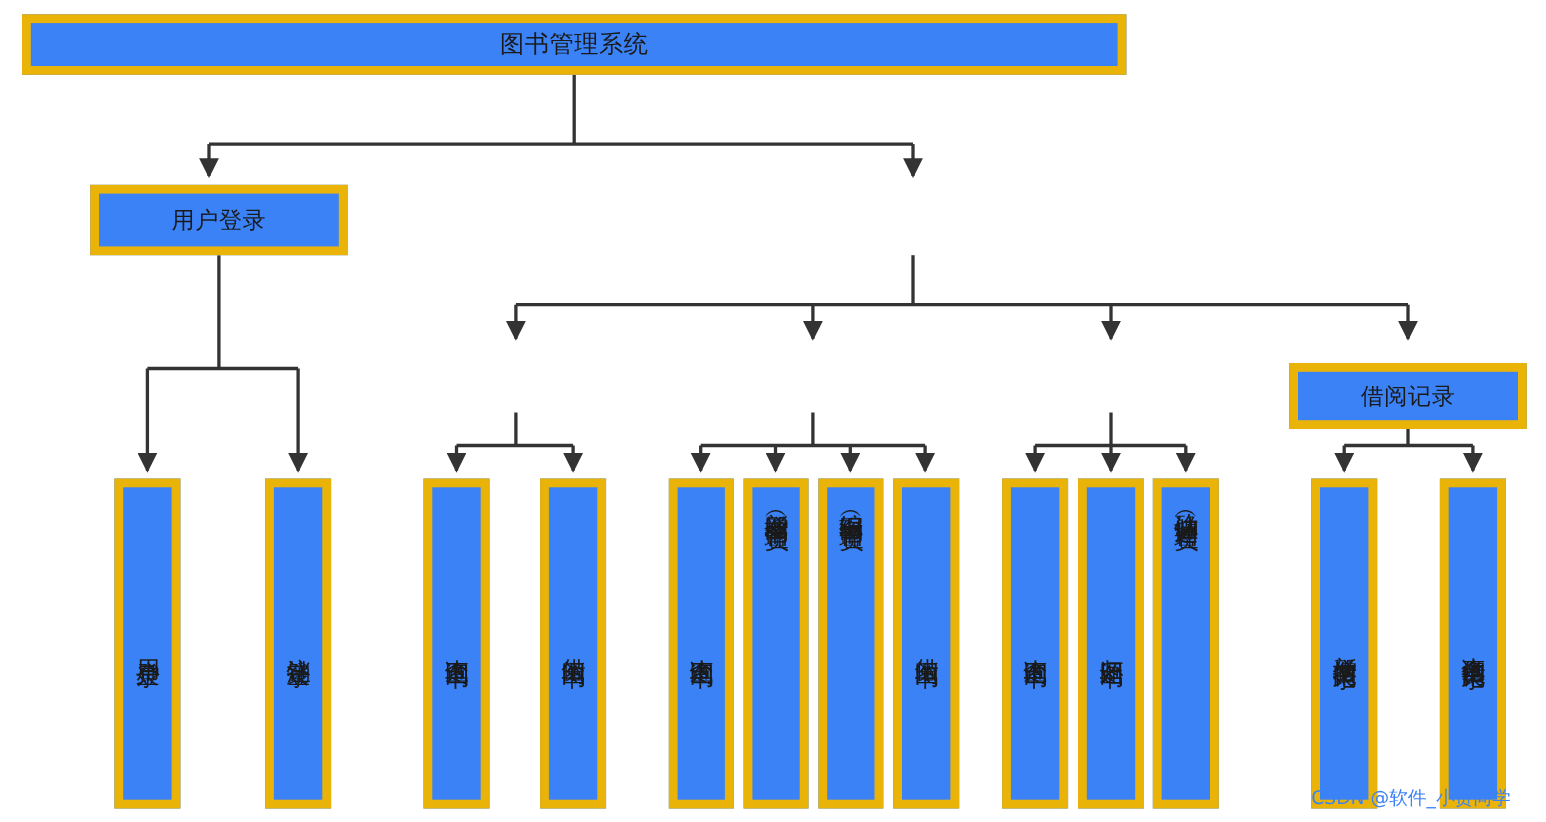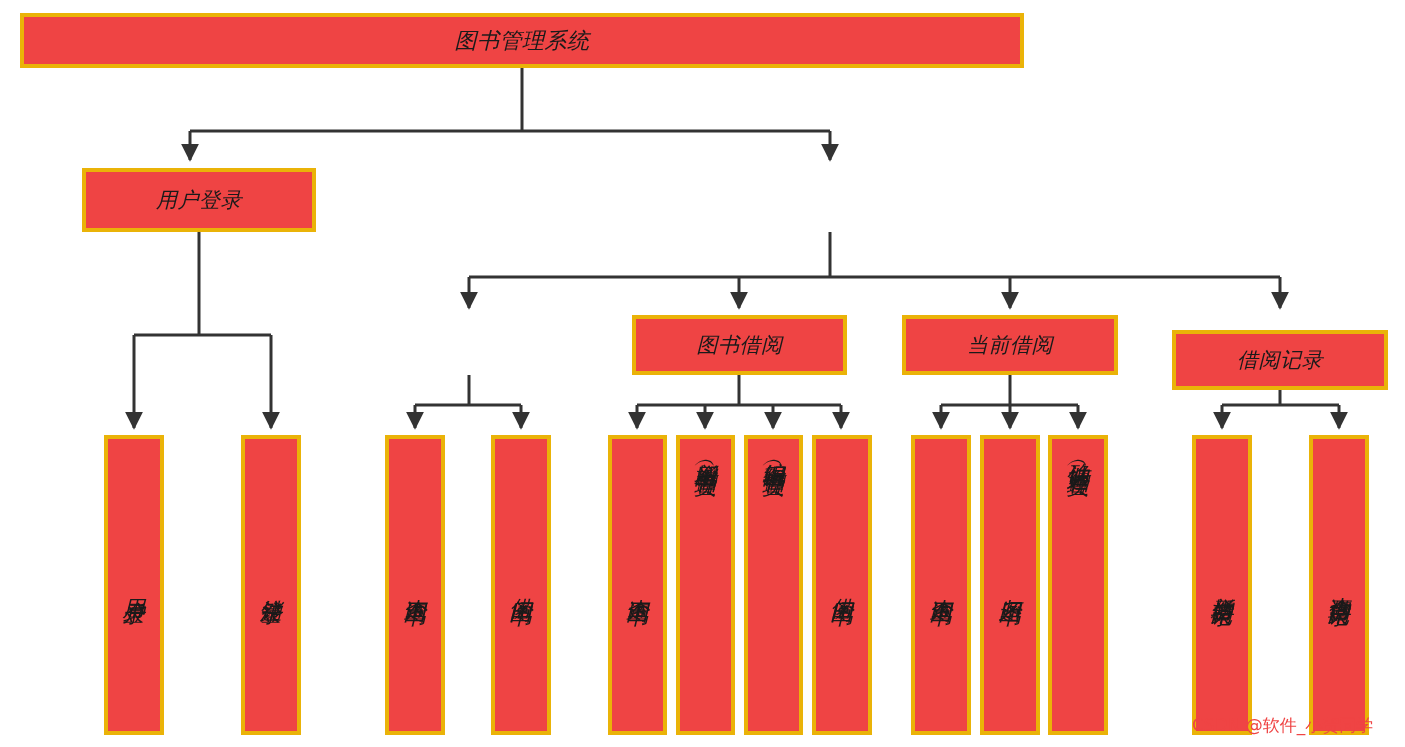--- a/index.html
+++ b/index.html
@@ -23,27 +23,26 @@
     position: absolute;
     left: 0;
     top: 0;
     width: 1405px;
     height: 747px;
     pointer-events: none;
   }
   .node {
     position: absolute;
     box-sizing: border-box;
-    background: #ef4444;
-    border: 4px solid #eab308;
+    background: #3b82f6;
+    border: 8px solid #eab308;
     display: flex;
     align-items: center;
     justify-content: center;
     z-index: 2;
-    font-style: italic;
   }
   .node .label {
     display: block;
     text-align: center;
     color: #1a1a1a;
     line-height: 1.18;
     letter-spacing: 0.5px;
   }
   
   .node.horiz .label {
@@ -69,21 +68,21 @@
   }
   .node.vert.centered {
     align-items: center;
     padding-top: 0;
   }
   .watermark {
     position: absolute;
     left: 1192px;
     top: 714px;
     font-size: 17px;
-    color: #ef4444;
+    color: #3b82f6;
     white-space: nowrap;
     z-index: 3;
     font-family: "DejaVu Sans", "Liberation Sans", sans-serif;
   }
 </style>
 </head>
 <body>
 
 <div id="canvas">
 
@@ -141,27 +140,21 @@
   <div class="node horiz root" style="left:20px; top:13px; width:1004px; height:55px;">
     <span class="label">图书管理系统</span>
   </div>
 
   <div class="node horiz" style="left:82px; top:168px; width:234px; height:64px;">
     <span class="label">用户登录</span>
   </div>
 
 
 
-  <div class="node horiz" style="left:632px; top:315px; width:215px; height:60px;">
-    <span class="label">图书借阅</span>
-  </div>
-
-  <div class="node horiz" style="left:902px; top:315px; width:216px; height:60px;">
-    <span class="label">当前借阅</span>
-  </div>
+
 
   <div class="node horiz" style="left:1172px; top:330px; width:216px; height:60px;justify-content:center;">
     <span class="label">借阅记录</span>
   </div>
 
   <div class="node vert centered" style="left:104px; top:435px; width:60px; height:300px;">
     <span class="label">用户登录</span>
   </div>
 
   <div class="node vert centered" style="left:241px; top:435px; width:60px; height:300px;">

